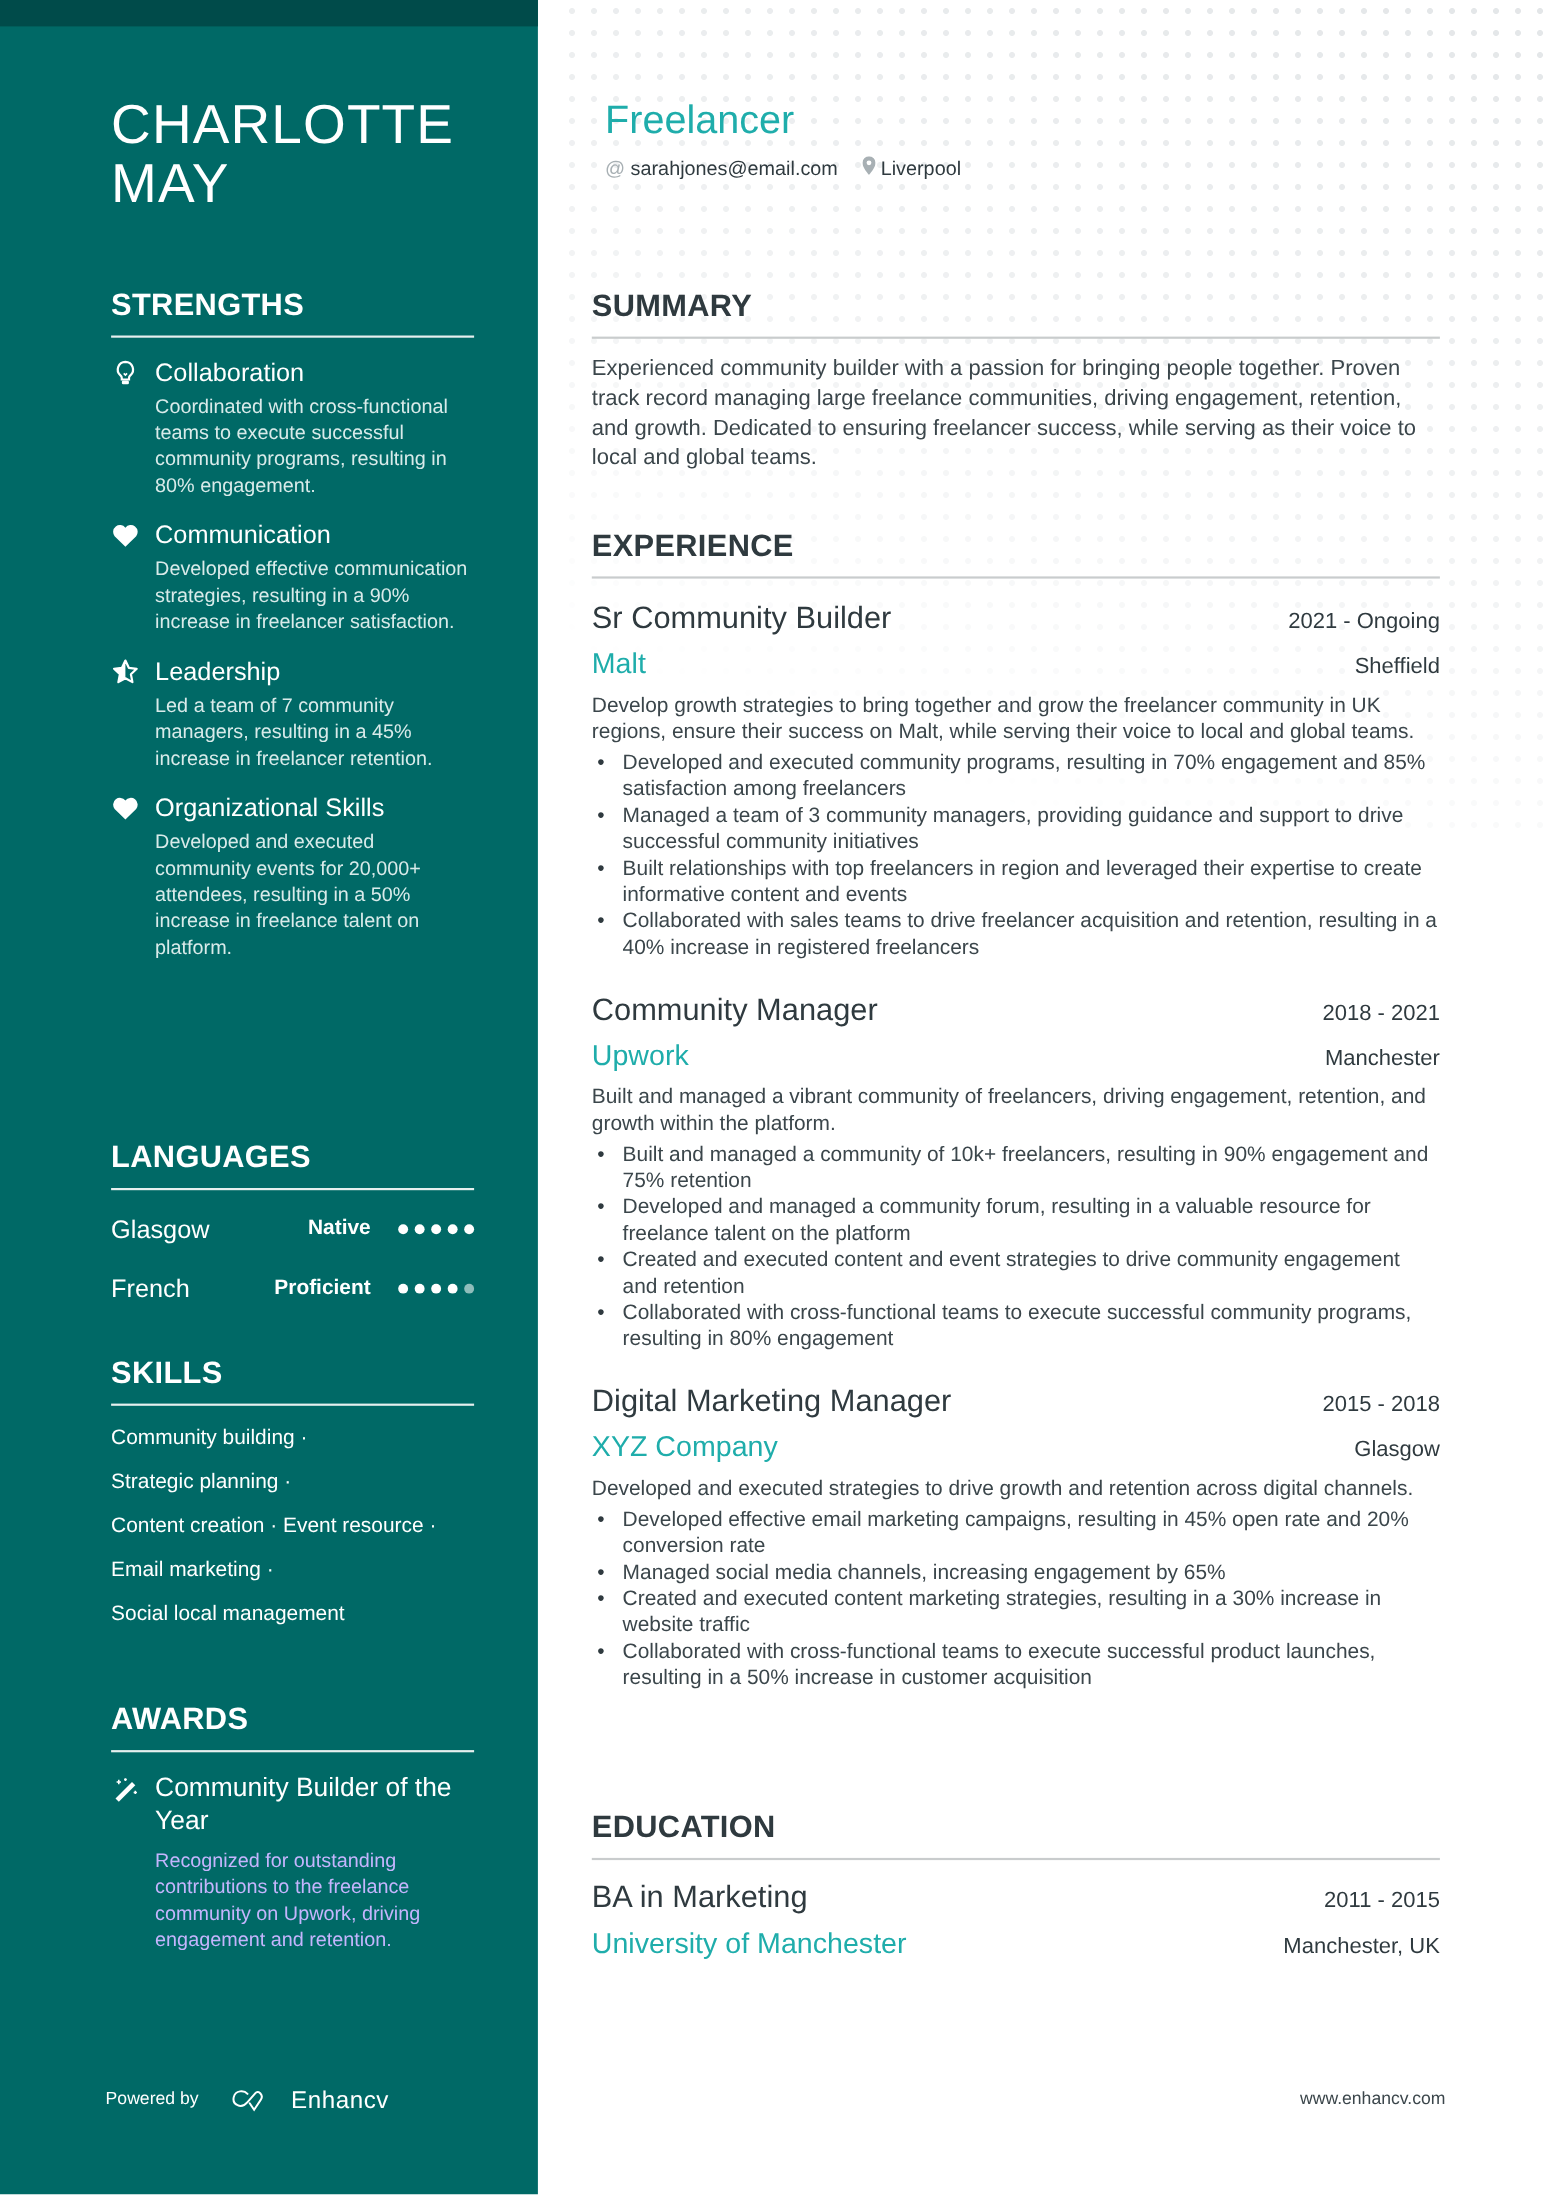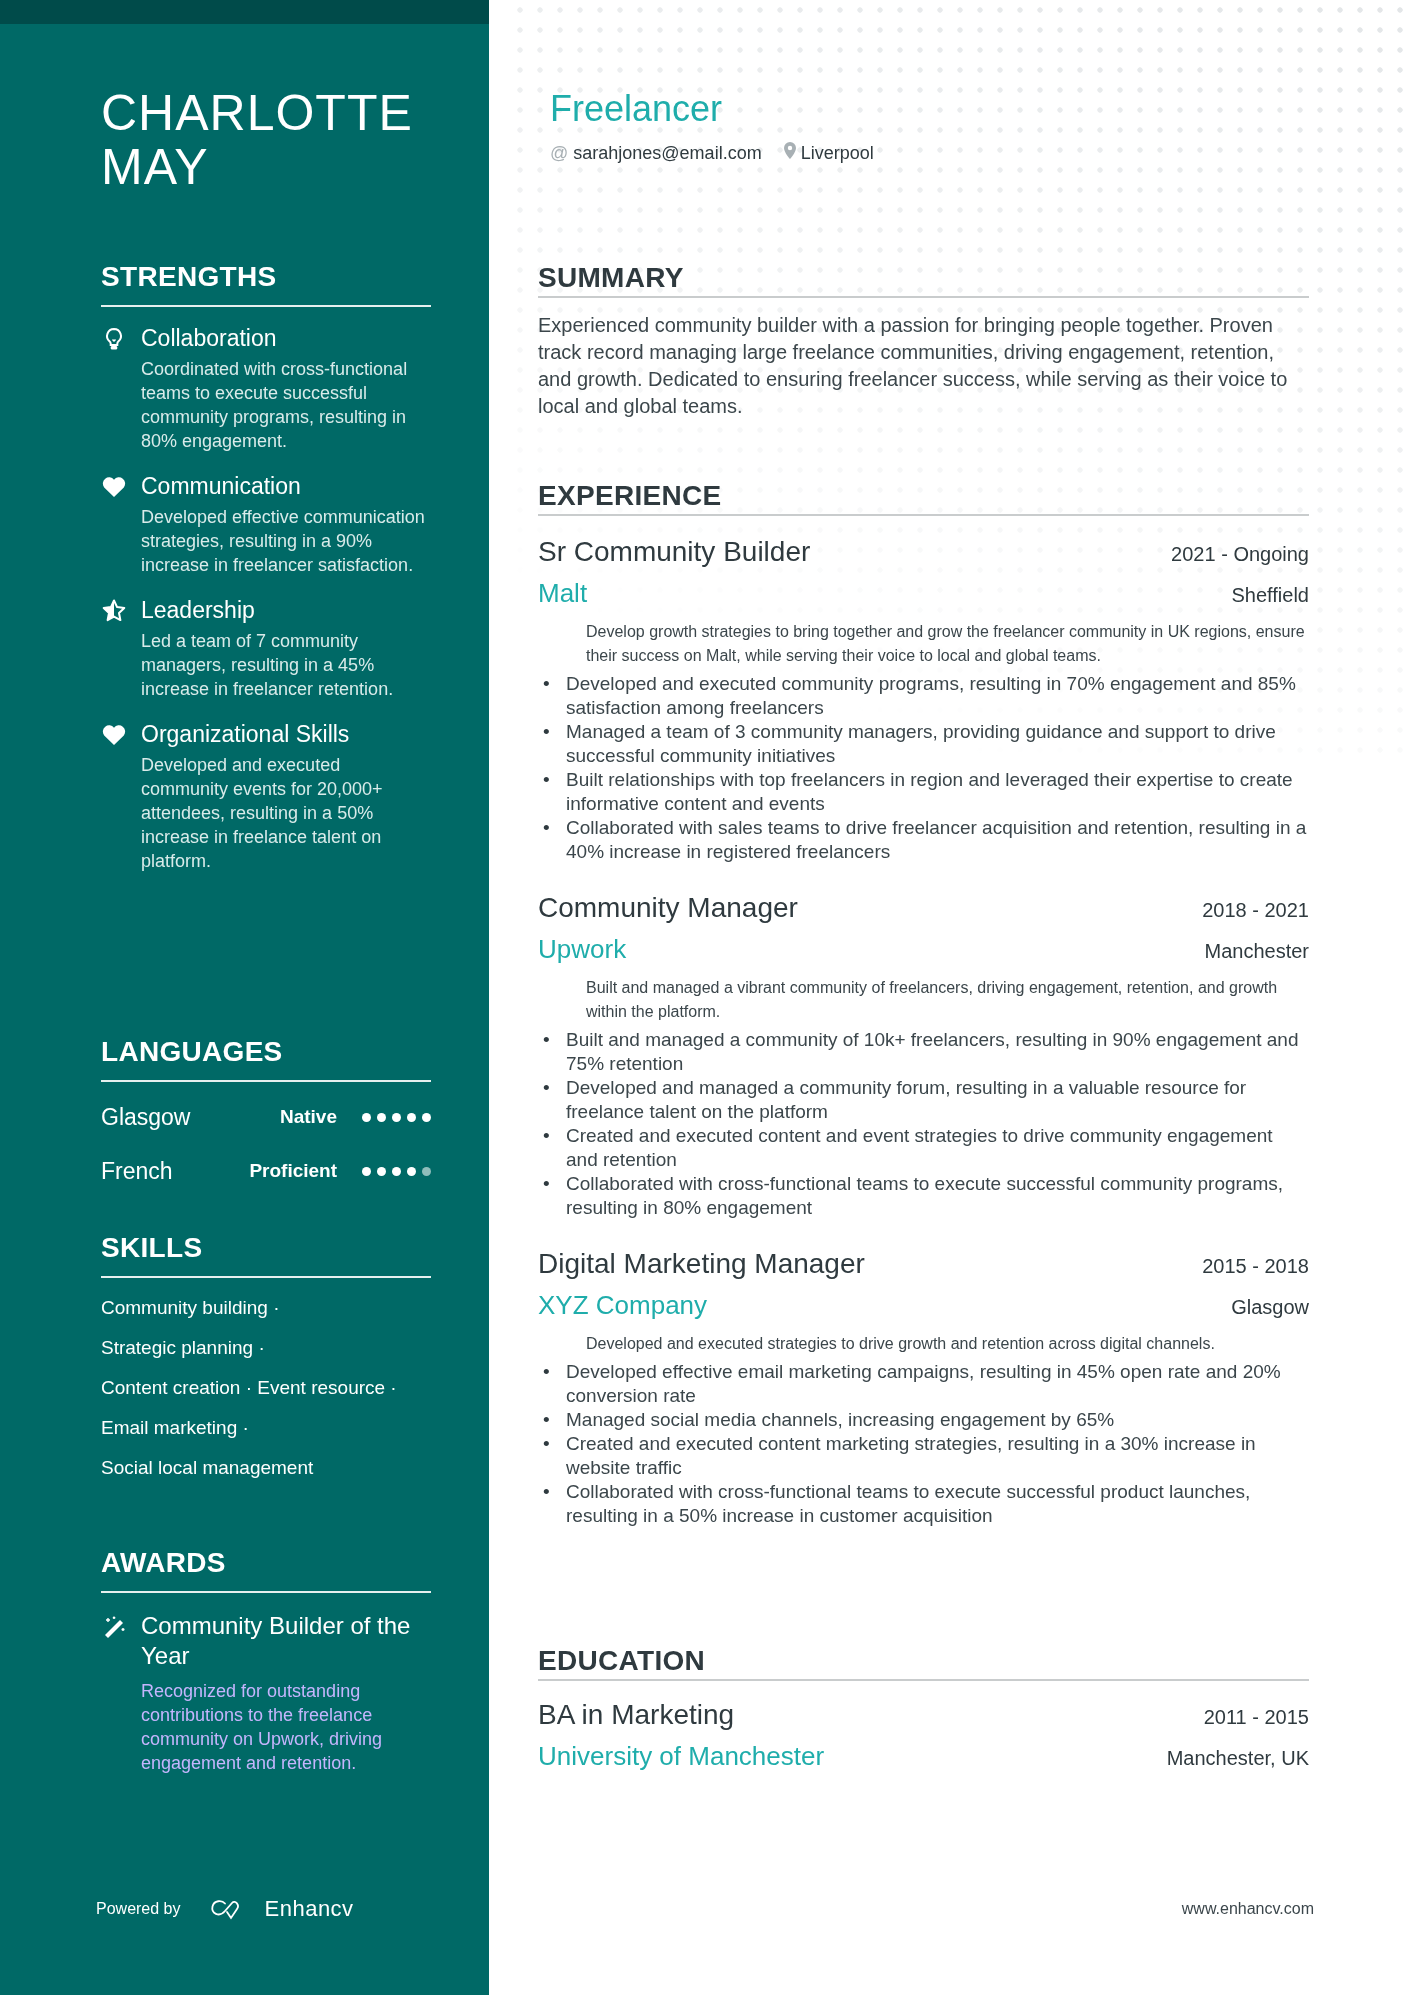--- a/index.html
+++ b/index.html
@@ -58,33 +58,33 @@
     -webkit-mask-image: linear-gradient(200deg, rgba(0,0,0,1) 0%, rgba(0,0,0,0.55) 45%, rgba(0,0,0,0) 85%);
     mask-image: linear-gradient(200deg, rgba(0,0,0,1) 0%, rgba(0,0,0,0.55) 45%, rgba(0,0,0,0) 85%);
   }
   .content { position: absolute; left: 49px; width: 771px; }
   .role-title { position: absolute; left: 61px; top: 88px; font-size: 36px; color: #1fadab; }
   .contacts { position: absolute; left: 61px; top: 142px; display: flex; align-items: center; font-size: 18px; color: #2f3a3f; }
   .contact { display: flex; align-items: center; margin-right: 22px; }
   .contact .ci { color: #a8b0b4; margin-right: 5px; font-size: 18px; }
   .sec-heading {
     font-size: 28px; line-height: 32px; color: #2f3a3f; letter-spacing: 0.3px;
-    padding-bottom: 2px; border-bottom: 2px solid #c9cccd; text-transform: uppercase;
+    padding-bottom: 12px; border-bottom: 2px solid #c9cccd; text-transform: uppercase;
   }
   .summary { top: 262px; }
   .summary-text { margin-top: 14px; font-size: 20px; line-height: 27px; color: #3b464b; }
   .experience { top: 480px; }
   .job { margin-top: 16px; }
   .job + .job { margin-top: 24px; }
   .job-row { display: flex; justify-content: space-between; align-items: baseline; }
   .job-title { font-size: 28px; line-height: 40px; color: #2f3a3f; }
   .job-date { font-size: 20px; color: #2f3a3f; }
   .job-company { font-size: 26px; line-height: 42px; color: #1fadab; }
   .job-loc { font-size: 20px; color: #2f3a3f; }
-  .job-desc { font-size: 16px; line-height: 24px; color: #3b464b; margin-top: 6px; margin-left: 48px; }
+  .job-desc { font-size: 19px; line-height: 24px; color: #3b464b; margin-top: 6px; }
   .bullets { list-style: none; margin-top: 4px; }
   .bullets li { position: relative; padding-left: 28px; font-size: 19px; line-height: 24px; color: #3b464b; }
   .bullets li::before { content: "\2022"; position: absolute; left: 5px; top: 0; color: #2f3a3f; }
   .education { top: 1645px; }
   .edu { margin-top: 14px; }
   .footer-url { position: absolute; right: 96px; top: 1900px; font-size: 16px; color: #3b464b; }
 </style>
 </head>
 <body>
 

